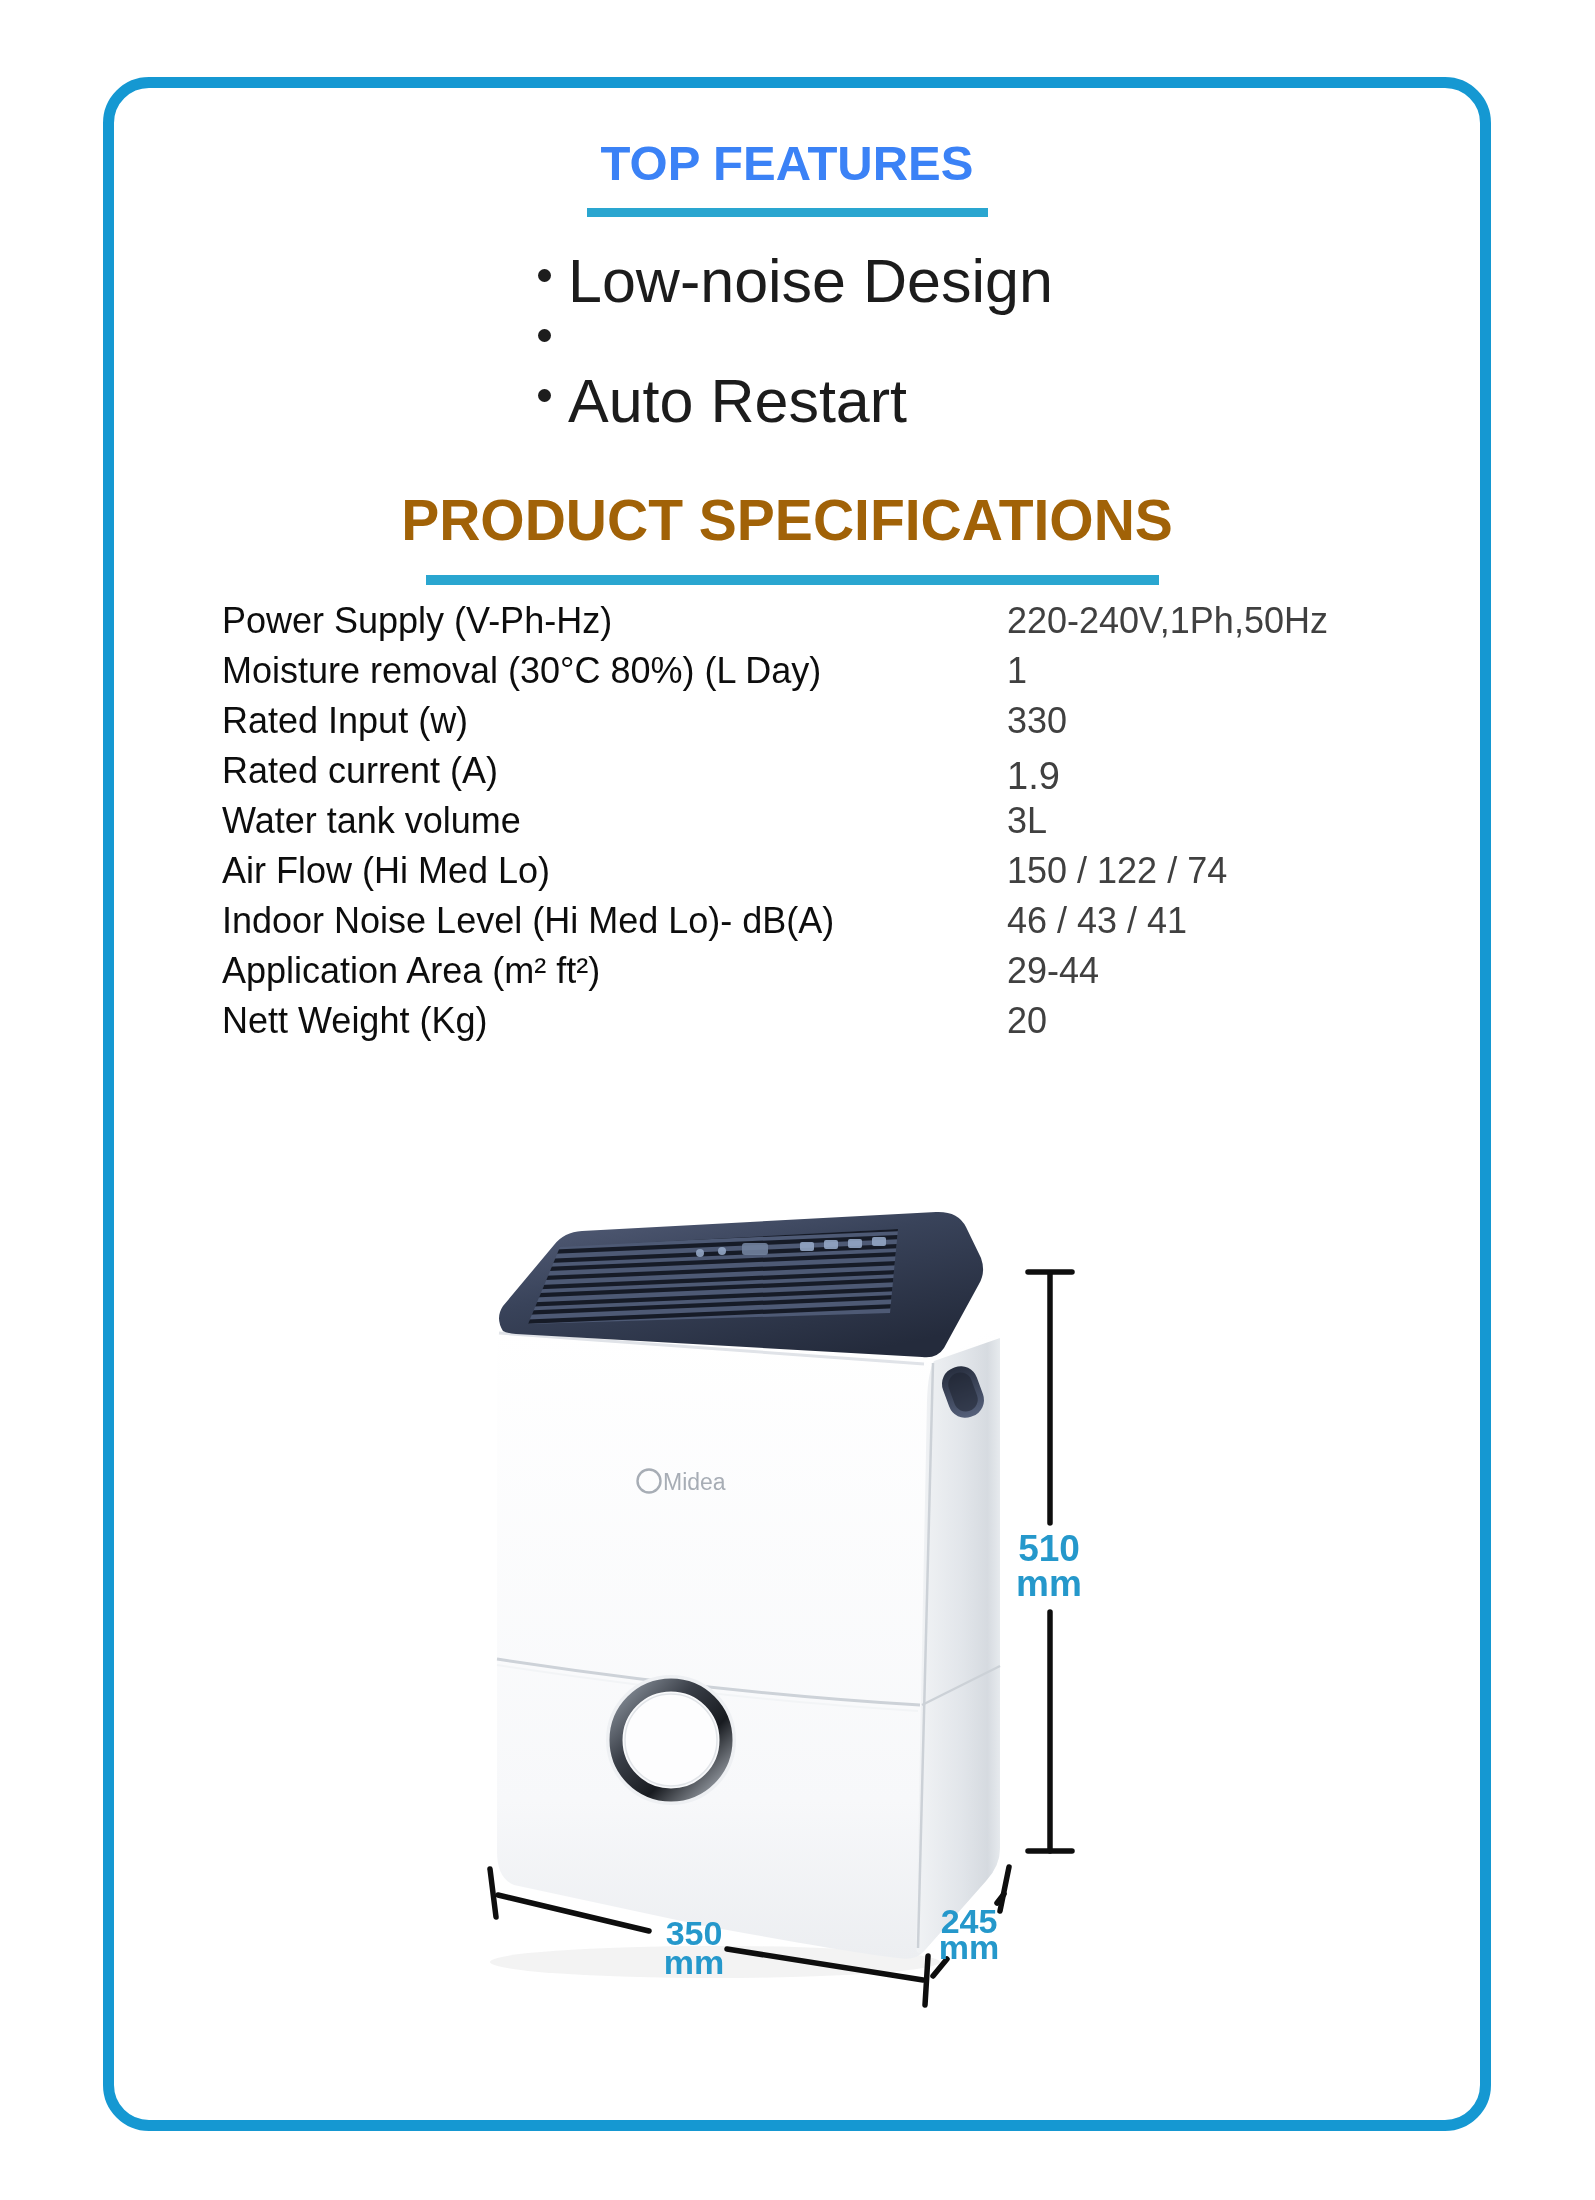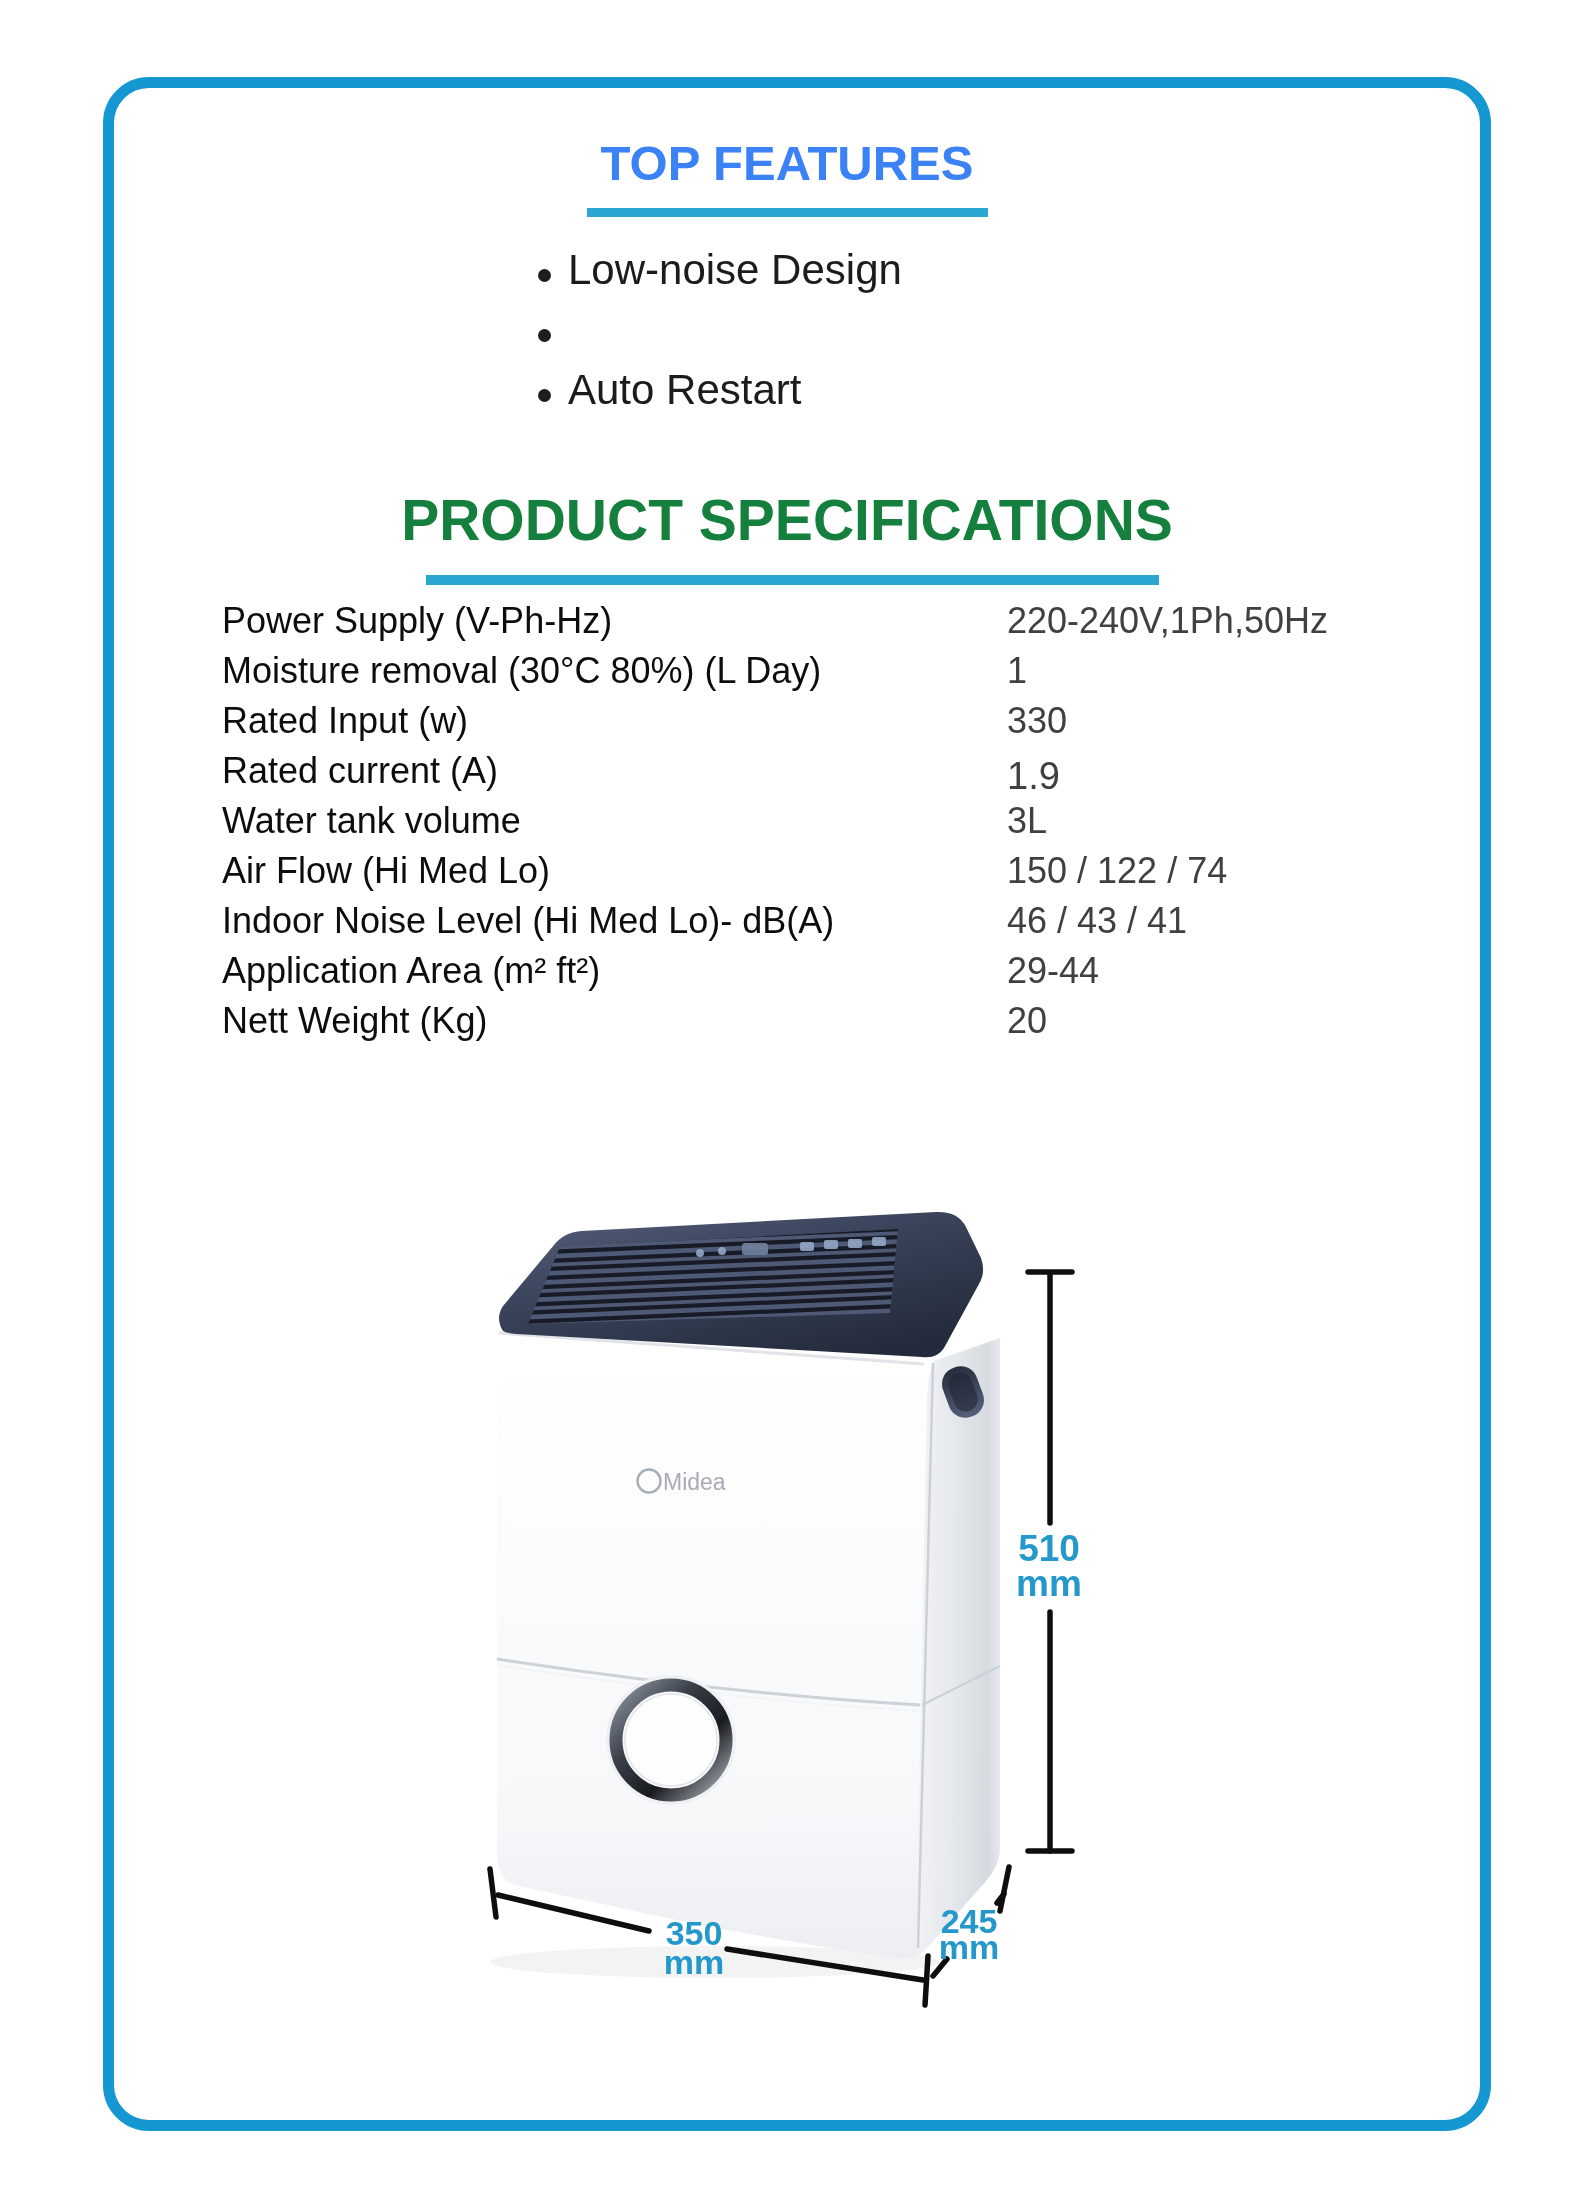--- a/index.html
+++ b/index.html
@@ -15,29 +15,29 @@
     position:absolute; left:103px; top:135px; width:1368px; margin:0;
     text-align:center; font-size:49px; font-weight:bold; color:#3b82f6;
   }
   .underline { position:absolute; background:#2aa6d0; }
   .u-features { left:587px; top:208px; width:401px; height:9px; }
   .features-list {
     position:absolute; left:538px; top:246px; margin:0; padding:0; list-style:none;
   }
   .feature-item {
     display:flex; align-items:flex-start; height:60px;
-    font-size:42px; color:#1c1c1c;
+    font-size:61px; color:#1c1c1c;
   }
   .dot {
     width:13px; height:13px; border-radius:50%; background:#1d1d1d;
     margin-top:23px; margin-right:17px; flex:0 0 auto;
   }
   .specs-title {
     position:absolute; left:103px; top:487px; width:1368px; margin:0;
-    text-align:center; font-size:57px; font-weight:bold; color:#15803d;
+    text-align:center; font-size:57px; font-weight:bold; color:#a16207;
   }
   .u-specs { left:426px; top:575px; width:733px; height:10px; }
   .spec-table { position:absolute; left:222px; top:596px; width:1200px; }
   .spec-row { position:relative; height:50px; }
   .spec-label {
     position:absolute; left:0; top:0; line-height:50px; white-space:nowrap;
     font-size:36px; font-weight:normal; color:#0d0d0d;
   }
   .spec-value {
     position:absolute; left:785px; top:0; line-height:50px; white-space:nowrap;

